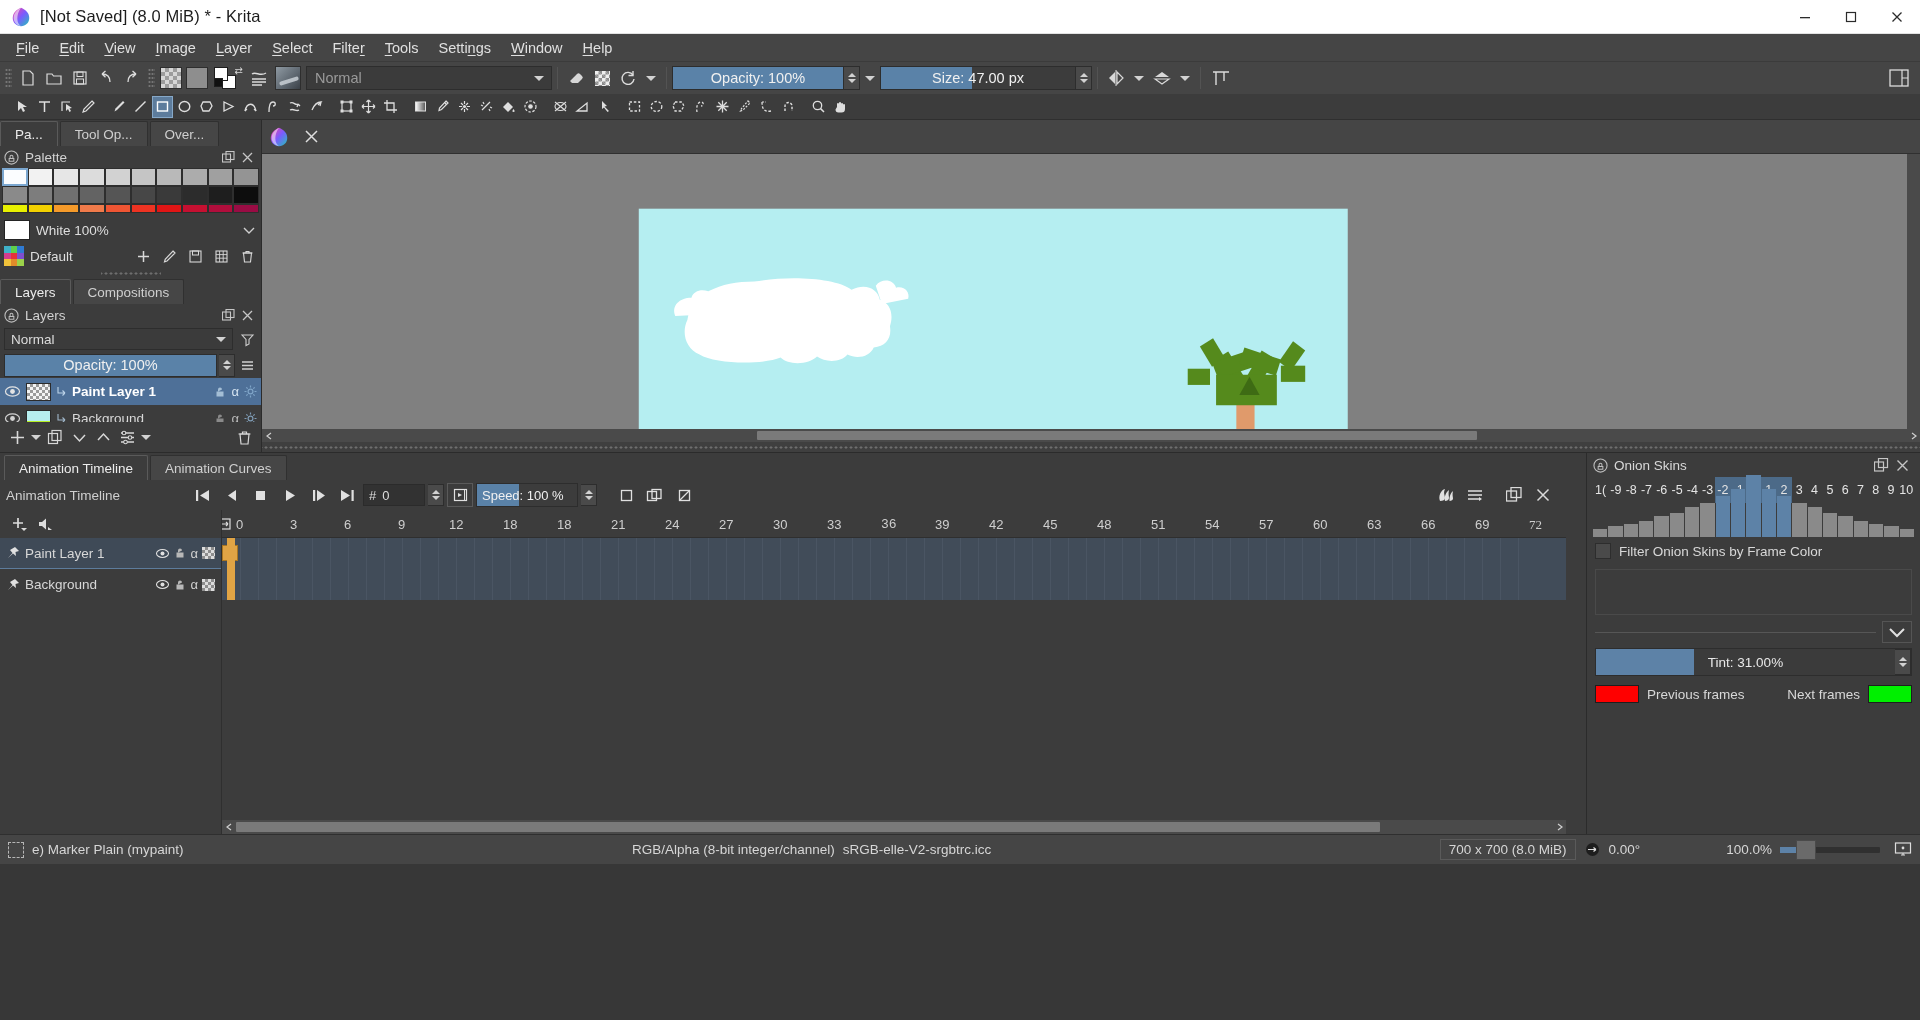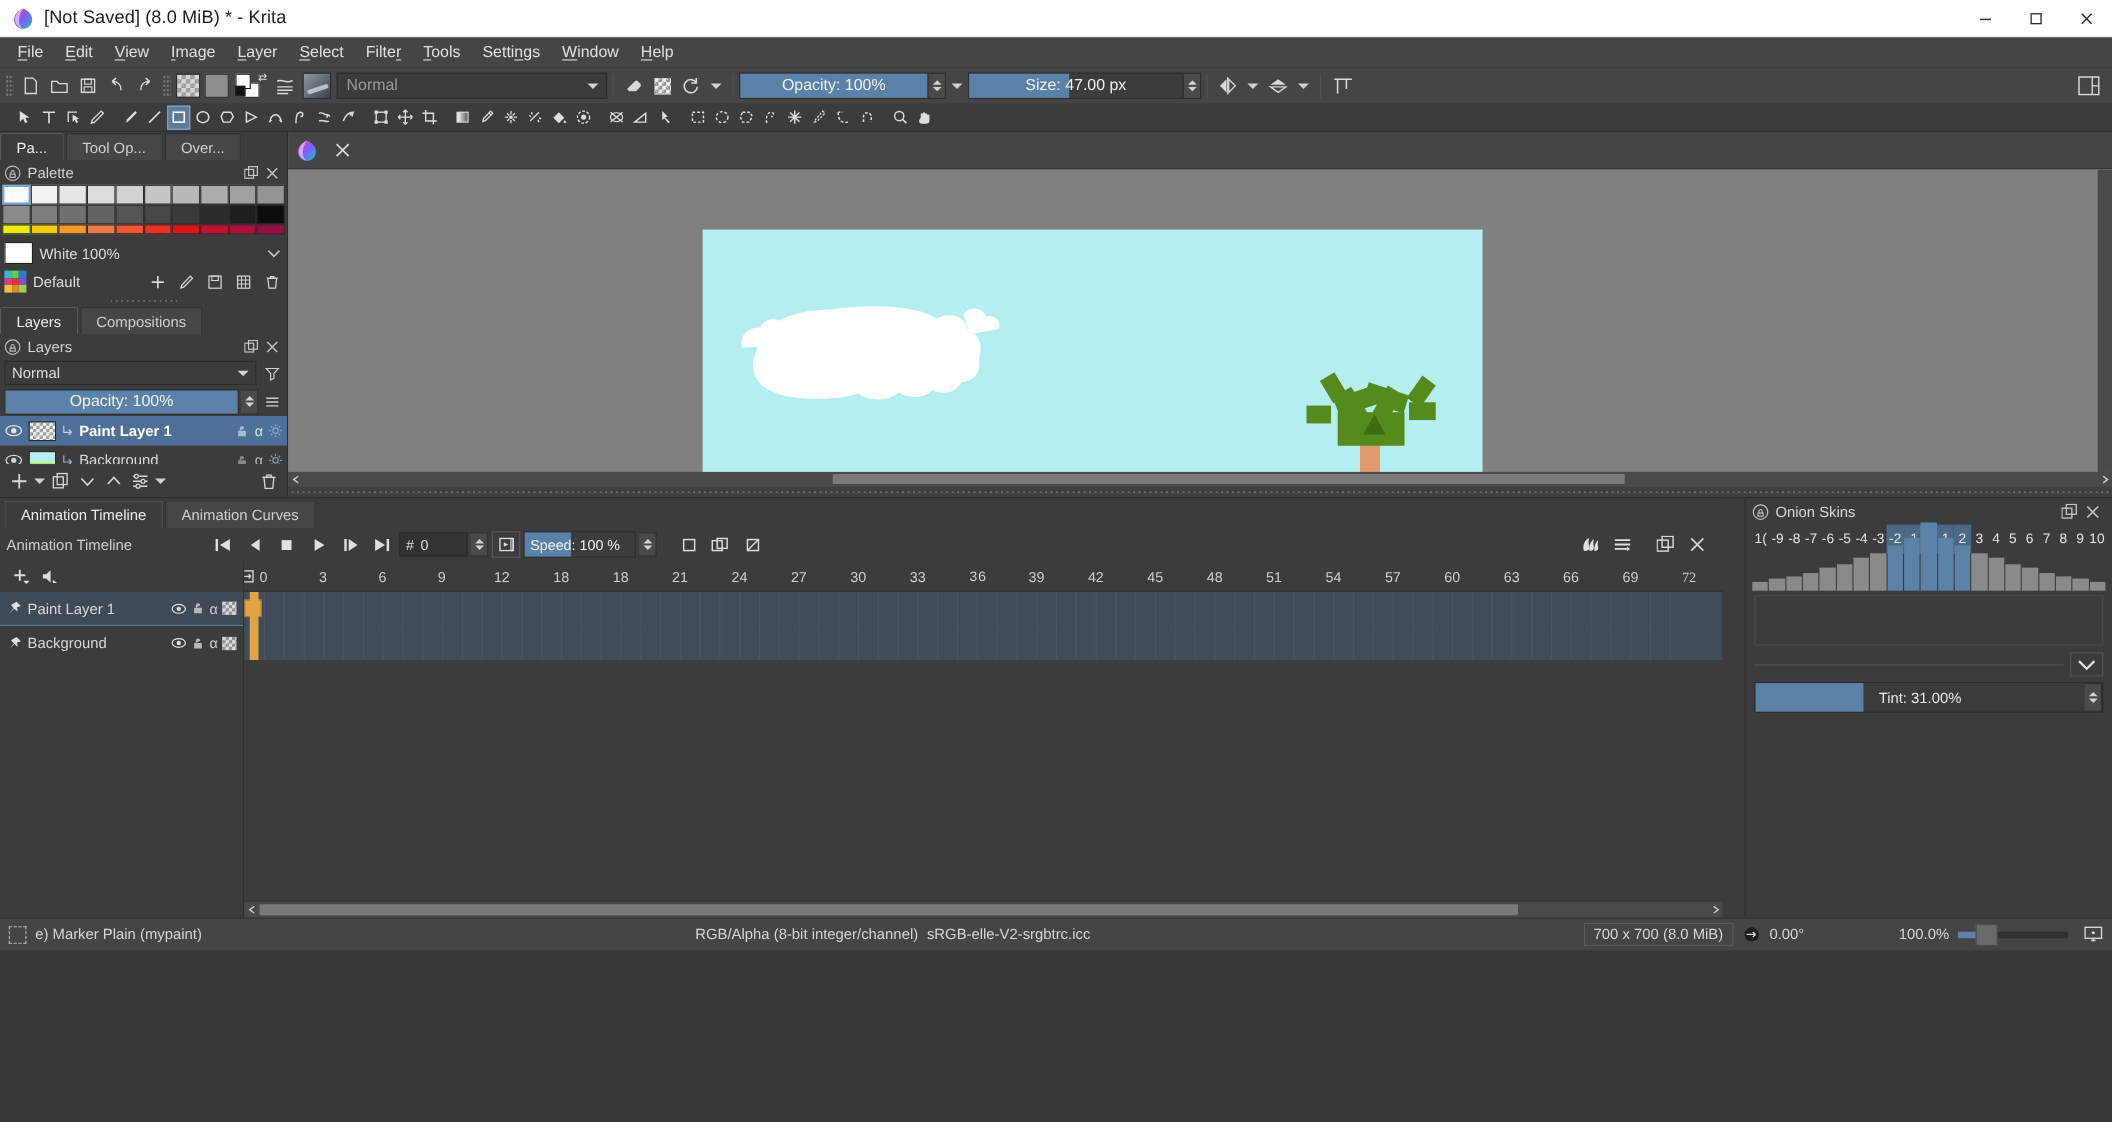--- a/index.html
+++ b/index.html
@@ -1408,20 +1408,24 @@
         <div class="osb" style="height:34px"></div>
         <div class="osb" style="height:30px"></div>
         <div class="osb" style="height:24px"></div>
         <div class="osb" style="height:21px"></div>
         <div class="osb" style="height:16px"></div>
         <div class="osb" style="height:13px"></div>
         <div class="osb" style="height:11px"></div>
         <div class="osb" style="height:8px"></div>
       </div>
 
+      <div class="os-check">
+        <span class="chk"></span>
+        <span>Filter Onion Skins by Frame Color</span>
+      </div>
 
       <div class="os-curve"></div>
 
       <div class="os-collapse">
         <span class="ln"></span>
         <span class="os-chev">
           <svg width="20" height="14" viewBox="0 0 20 14">
               <path d="M3 4 L10 11 L17 4" fill="none" stroke="#e0e0e0" stroke-width="2"></path>
             </svg>
         </span>
@@ -1429,20 +1433,26 @@
 
       <div class="os-tint">
         <span class="fill"></span>
         <span class="lbl">Tint: 31.00%</span>
         <span class="spin" style="height:26px;position:relative;z-index:2;">
             <i class="up"></i>
             <i class="dn"></i>
           </span>
       </div>
 
+      <div class="os-colors">
+        <span class="colbtn" style="background:#ff0000"></span>
+        <span>Previous frames</span>
+        <span style="margin-left:auto;">Next frames</span>
+        <span class="colbtn" style="background:#00f000"></span>
+      </div>
     </div>
   </div>
 
   <div class="statusbar">
     <span class="sb-sel"></span>
     <span>e) Marker Plain (mypaint)</span>
     <span style="flex:1"></span>
     <span>RGB/Alpha (8-bit integer/channel)</span>
     <span>sRGB-elle-V2-srgbtrc.icc</span>
     <span style="flex:1"></span>

